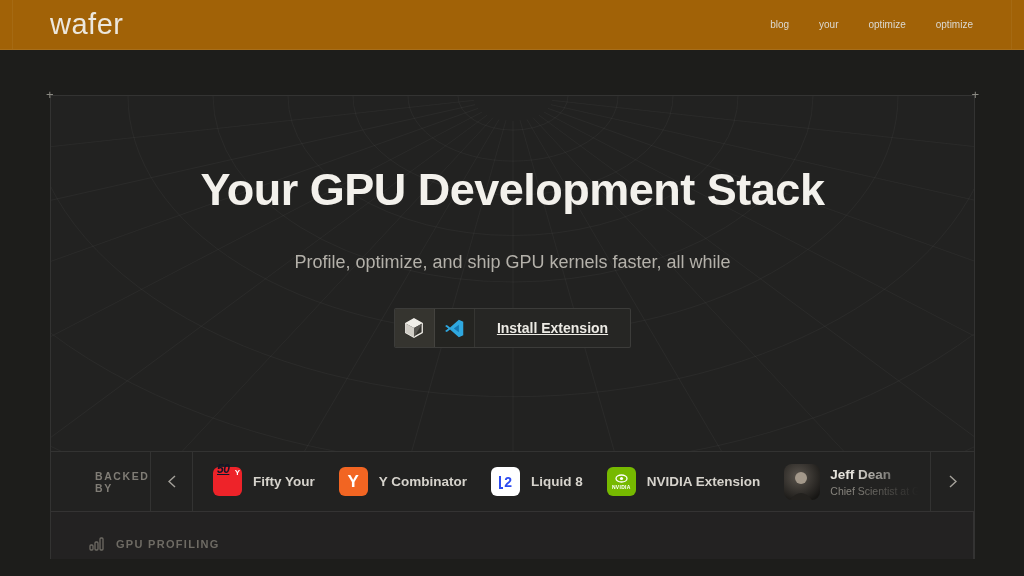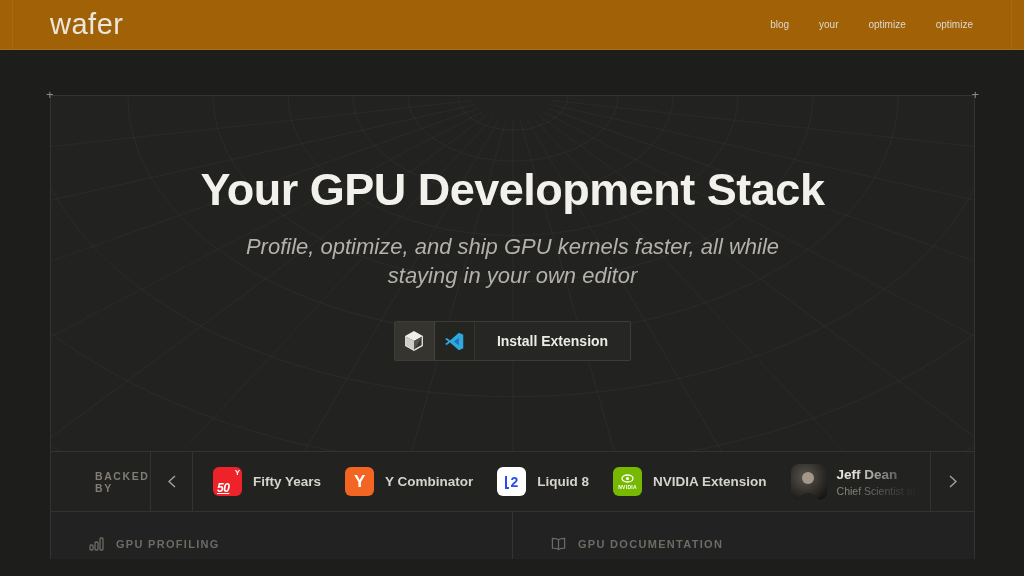--- a/index.html
+++ b/index.html
@@ -42,29 +42,29 @@
   .hero {
     height:356px; border-top:1px solid rgba(255,255,255,0.08);
     position:relative; overflow:hidden; text-align:center;
   }
   .grid-bg { position:absolute; inset:0; z-index:0; }
   .hero-content { position:relative; z-index:1; padding-top:68px; }
   .hero-title {
     font-size:45px; font-weight:700; letter-spacing:-0.5px; color:#f3f1ec;text-align:center;
   }
   .hero-subtitle {
-    margin-top:16px; font-size:22px; line-height:29px; color:#b4b1aa; font-weight:400;font-style:italic;
+    margin-top:32px; font-size:18px; line-height:29px; color:#b4b1aa; font-weight:400;
   }
   .install-wrap { margin-top:31px; display:flex; justify-content:center; }
   .install-btn {
     display:flex; align-items:stretch; height:40px;
     border:1px solid rgba(255,255,255,0.10); border-radius:2px;
     background:#262624; cursor:pointer; overflow:hidden;
   }
-  .seg { display:flex; align-items:center; justify-content:center; }
+  .seg { display:flex; align-items:center; justify-content:center;text-decoration:underline; }
   .seg-editor { width:40px; border-right:1px solid rgba(255,255,255,0.08); }
   .seg-cursor { background:#35342f; }
   .seg-vscode { background:#242421; }
   .seg-label { padding:0 22px; font-size:14px; font-weight:600; color:#eceae4; }
 
   
   .backed-bar {
     height:60px; border-top:1px solid rgba(255,255,255,0.08);
     display:flex; align-items:stretch;
   }
@@ -88,21 +88,21 @@
     background:linear-gradient(to right, rgba(34,34,33,0), #222221 85%);
     pointer-events:none; z-index:2;
   }
   .investor { display:flex; align-items:center; gap:11px; flex:0 0 auto; cursor:pointer; }
   .investor-name { font-size:13.5px; font-weight:600; color:#d6d3cc; white-space:nowrap; }
   .badge {
     width:29px; height:29px; border-radius:6px; position:relative;
     display:flex; align-items:center; justify-content:center; flex:0 0 auto;
   }
   .badge-fy { background:#ee2329; }
-  .badge-fy .fy-num { position:absolute; left:4px; bottom:1px; font-size:12px; font-weight:800; color:#ffffff; font-style:italic; letter-spacing:-0.5px;text-decoration:underline;}
+  .badge-fy .fy-num { position:absolute; left:4px; bottom:20px; font-size:12px; font-weight:800; color:#0f172a; font-style:italic; letter-spacing:-0.5px;text-decoration:underline;}
   .badge-fy .fy-y { position:absolute; right:2px; top:1px; font-size:8px; font-weight:800; color:#fff; }
   .badge-yc { background:#f26522; }
   .badge-yc span { color:#fff; font-size:17px; font-weight:700; }
   .badge-l2 { background:#ffffff; }
   .l2-mark { display:flex; align-items:flex-end; }
   .l2-el { width:4px; height:13px; border-left:2.5px solid #2c4bf0; border-bottom:2.5px solid #2c4bf0; margin-right:1px;}
   .l2-two { color:#2c4bf0; font-size:14px; font-weight:800; line-height:1; }
   .badge-nv { background:#76b900; flex-direction:column; gap:1px; }
   .nv-text { color:#fff; font-size:5px; font-weight:800; letter-spacing:0.3px; }
   .person { display:flex; align-items:center; gap:10px; flex:0 0 auto; cursor:pointer; }
@@ -173,21 +173,20 @@
         <line x1="-35" y1="20" x2="-866" y2="500"></line>
         <line x1="-38" y1="14" x2="-940" y2="342"></line>
         <line x1="-39" y1="7" x2="-985" y2="174"></line>
       </g>
     </svg>
 
     <div class="hero-content">
       <div class="hero-title">Your GPU Development Stack</div>
       <div class="hero-subtitle">
         <div>Profile, optimize, and ship GPU kernels faster, all while</div>
-        <div>staying in your own editor</div>
       </div>
       <div class="install-wrap">
         <div class="install-btn">
           <div class="seg seg-editor seg-cursor">
             <svg width="22" height="22" viewBox="0 0 24 24">
               <polygon points="12,2 21,7 21,17 12,22 3,17 3,7" fill="none" stroke="#f0eee8" stroke-width="1.4"></polygon>
               <polygon points="12,2 21,7 12,12 3,7" fill="#f0eee8"></polygon>
               <polygon points="3,7 12,12 12,22 3,17" fill="#cfccc5"></polygon>
               <polygon points="21,7 12,12 12,22" fill="#55534e"></polygon>
             </svg>
@@ -213,21 +212,21 @@
         <polyline points="7,1 1,6.5 7,12" fill="none" stroke="#a5a29b" stroke-width="1.4"></polyline>
       </svg>
     </div>
     <div class="carousel">
 
       <div class="investor">
         <div class="badge badge-fy">
           <span class="fy-num">50</span>
           <span class="fy-y">Y</span>
         </div>
-        <span class="investor-name">Fifty Years</span>
+        <span class="investor-name">Fifty Your</span>
       </div>
 
       <div class="investor">
         <div class="badge badge-yc">
           <span>Y</span>
         </div>
         <span class="investor-name">Y Combinator</span>
       </div>
 
       <div class="investor">
@@ -284,23 +283,14 @@
     <div class="feature">
       <span class="feature-icon">
         <svg width="15" height="14" viewBox="0 0 15 14" fill="none" stroke="currentColor" stroke-width="1.3">
           <rect x="1" y="8" width="3" height="5" rx="1"></rect>
           <rect x="6" y="5" width="3" height="8" rx="1"></rect>
           <rect x="11" y="1" width="3" height="12" rx="1"></rect>
         </svg>
       </span>
       <span class="feature-label">GPU PROFILING</span>
     </div>
-    <div class="feature">
-      <span class="feature-icon">
-        <svg width="15" height="14" viewBox="0 0 16 14" fill="none" stroke="currentColor" stroke-width="1.3">
-          <path d="M8 2.5 C6.8 1.2 4.5 1 1.5 1 V11.5 C4.5 11.5 6.8 11.8 8 13 C9.2 11.8 11.5 11.5 14.5 11.5 V1 C11.5 1 9.2 1.2 8 2.5 Z"></path>
-          <line x1="8" y1="2.5" x2="8" y2="13"></line>
-        </svg>
-      </span>
-      <span class="feature-label">GPU DOCUMENTATION</span>
-    </div>
   </div>
 </div>
 
 </body></html>

